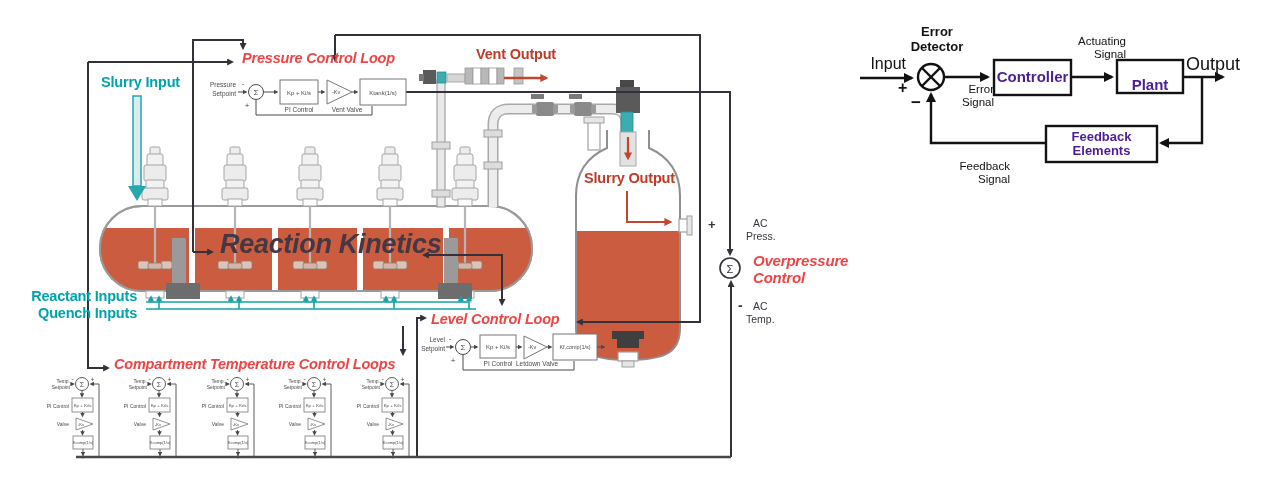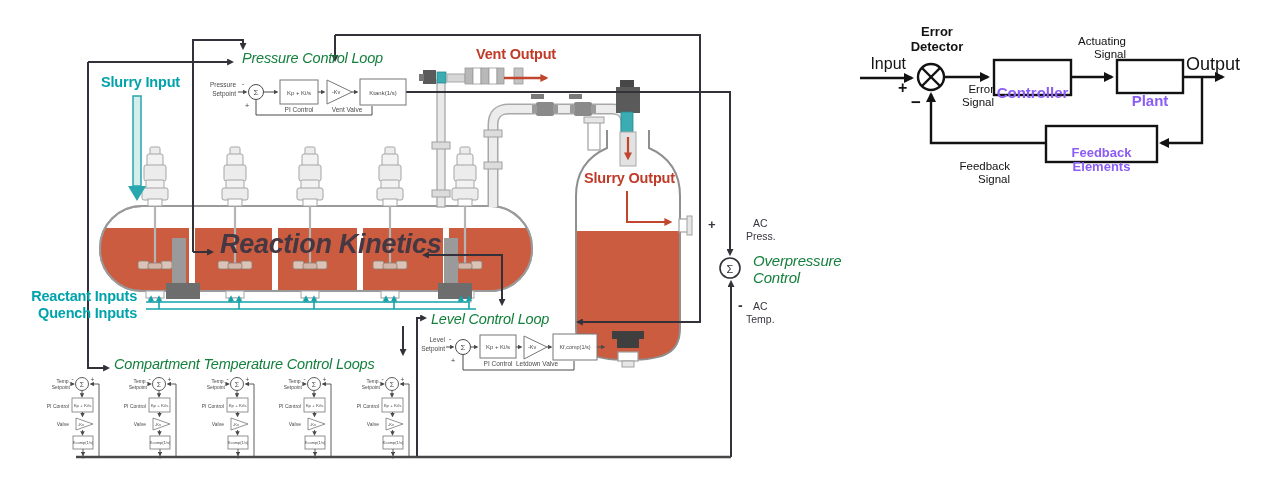--- a/index.html
+++ b/index.html
@@ -1,31 +1,31 @@
 <!DOCTYPE html>
 <html><head>
 <meta charset="utf-8">
 <style>
   html,body{margin:0;padding:0;background:#fff;}
   #stage{position:relative;width:1262px;height:490px;background:#fff;overflow:hidden;
          font-family:"Liberation Sans",sans-serif;}
   #stage svg{position:absolute;left:0;top:0;}
   .lbl{position:absolute;white-space:nowrap;line-height:1.05;}
-  .loopname{font-size:14.5px;font-weight:normal;font-style:italic;color:#15803d;letter-spacing:-0.2px;}
+  .loopname{font-size:14.5px;font-weight:bold;font-style:italic;color:#ef4444;letter-spacing:-0.2px;}
   .tealtxt{font-size:14.5px;font-weight:bold;color:#00a3ac;letter-spacing:-0.2px;}
   .redtxt{font-size:14.5px;font-weight:bold;color:#bf3b28;letter-spacing:-0.2px;}
   .rk{font-size:27px;font-weight:bold;font-style:italic;color:#453842;letter-spacing:-0.3px;}
   .small-ac{font-size:10.5px;color:#3a3540;}
   .sign{font-weight:bold;color:#3a3540;}
   .wrap2{white-space:normal;line-height:1.12;}
   .rt{color:#121212;}
   .rt-lab{font-size:11.5px;text-align:right;line-height:1.15;}
   .rt-bold{font-weight:bold;font-size:13px;text-align:center;line-height:1.15;}
   .boxtext{position:absolute;display:flex;align-items:center;justify-content:center;
-           font-weight:bold;font-size:15px;color:#8b5cf6;text-align:center;line-height:1.1;margin-top:16px;}
+           font-weight:bold;font-size:15px;color:#4c1d95;text-align:center;line-height:1.1;}
   .ralign{text-align:right;}
 </style>
 </head>
 <body>
 
 <div id="stage">
 
 <svg width="1262" height="490" viewBox="0 0 1262 490">
   <defs>
     <marker id="mD" viewBox="0 0 10 10" refX="7" refY="5" markerWidth="7" markerHeight="7" markerUnits="userSpaceOnUse" orient="auto-start-reverse">

